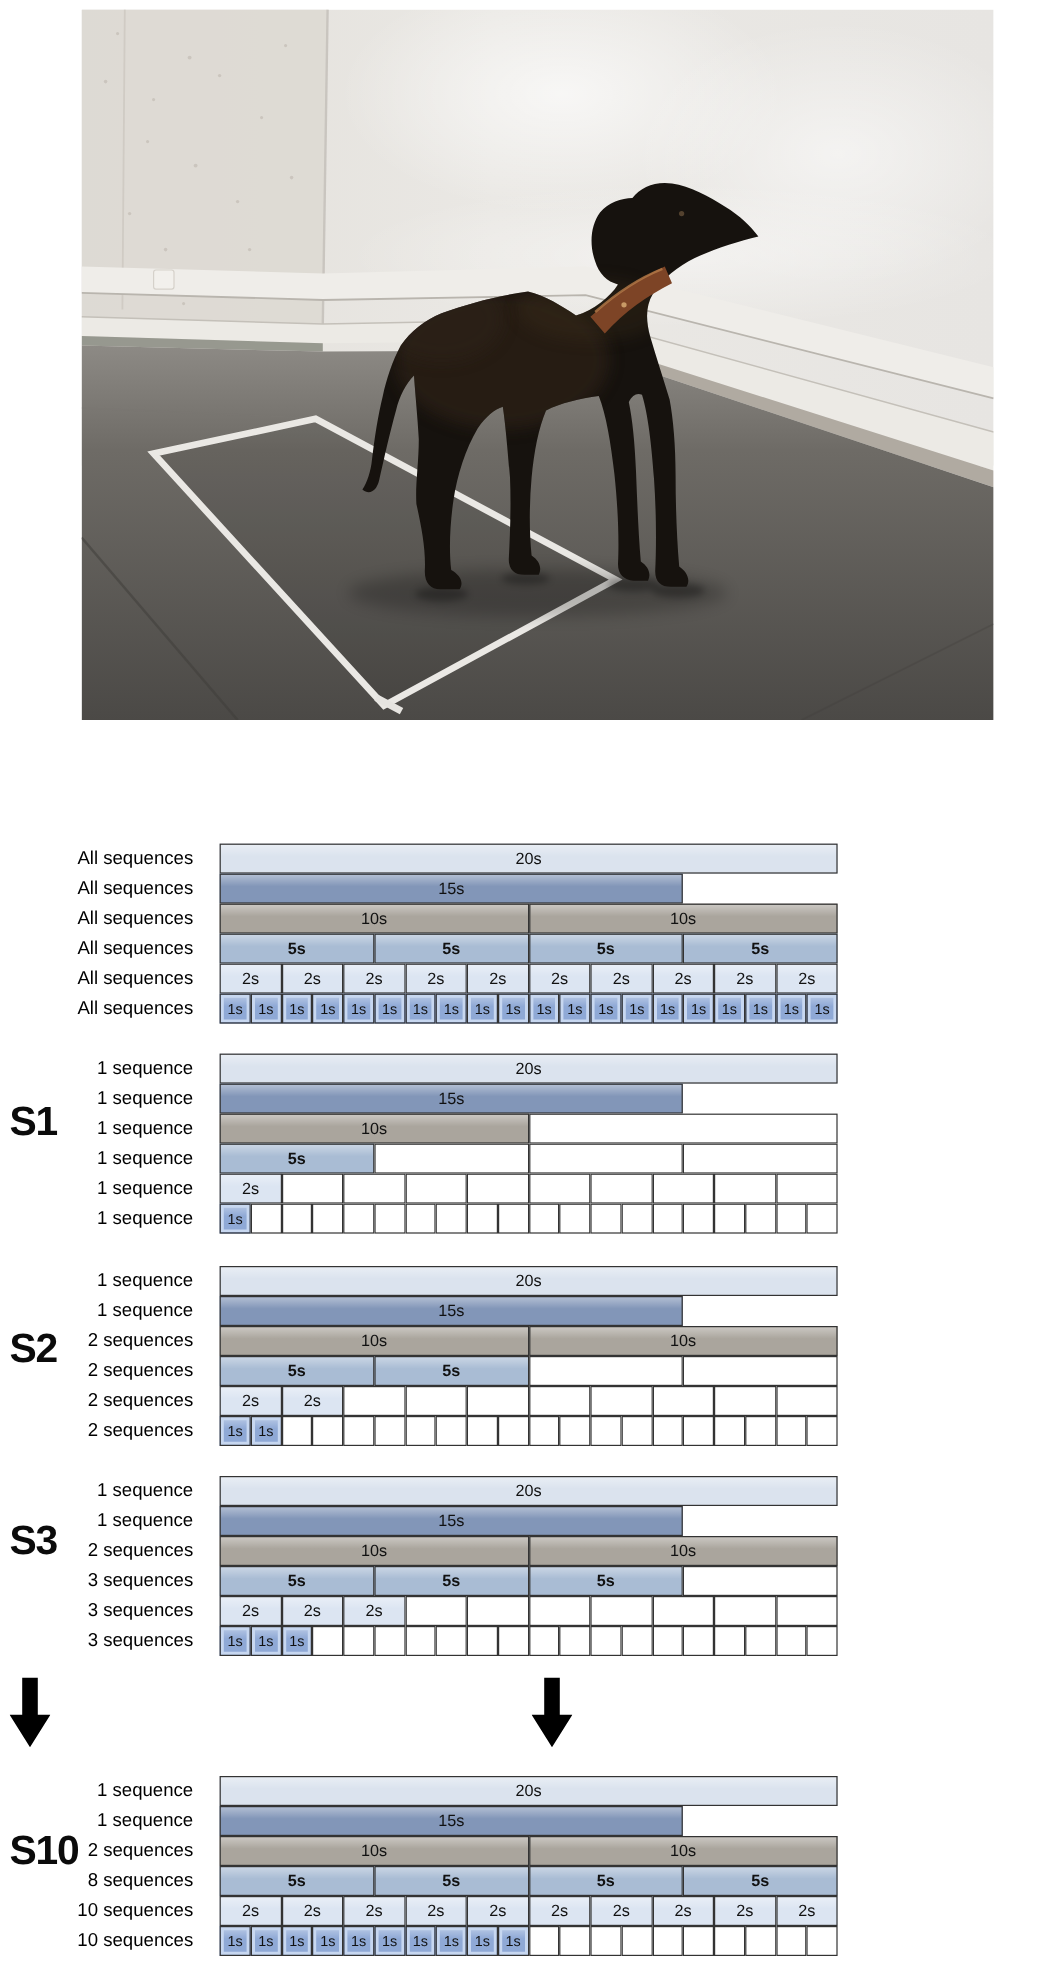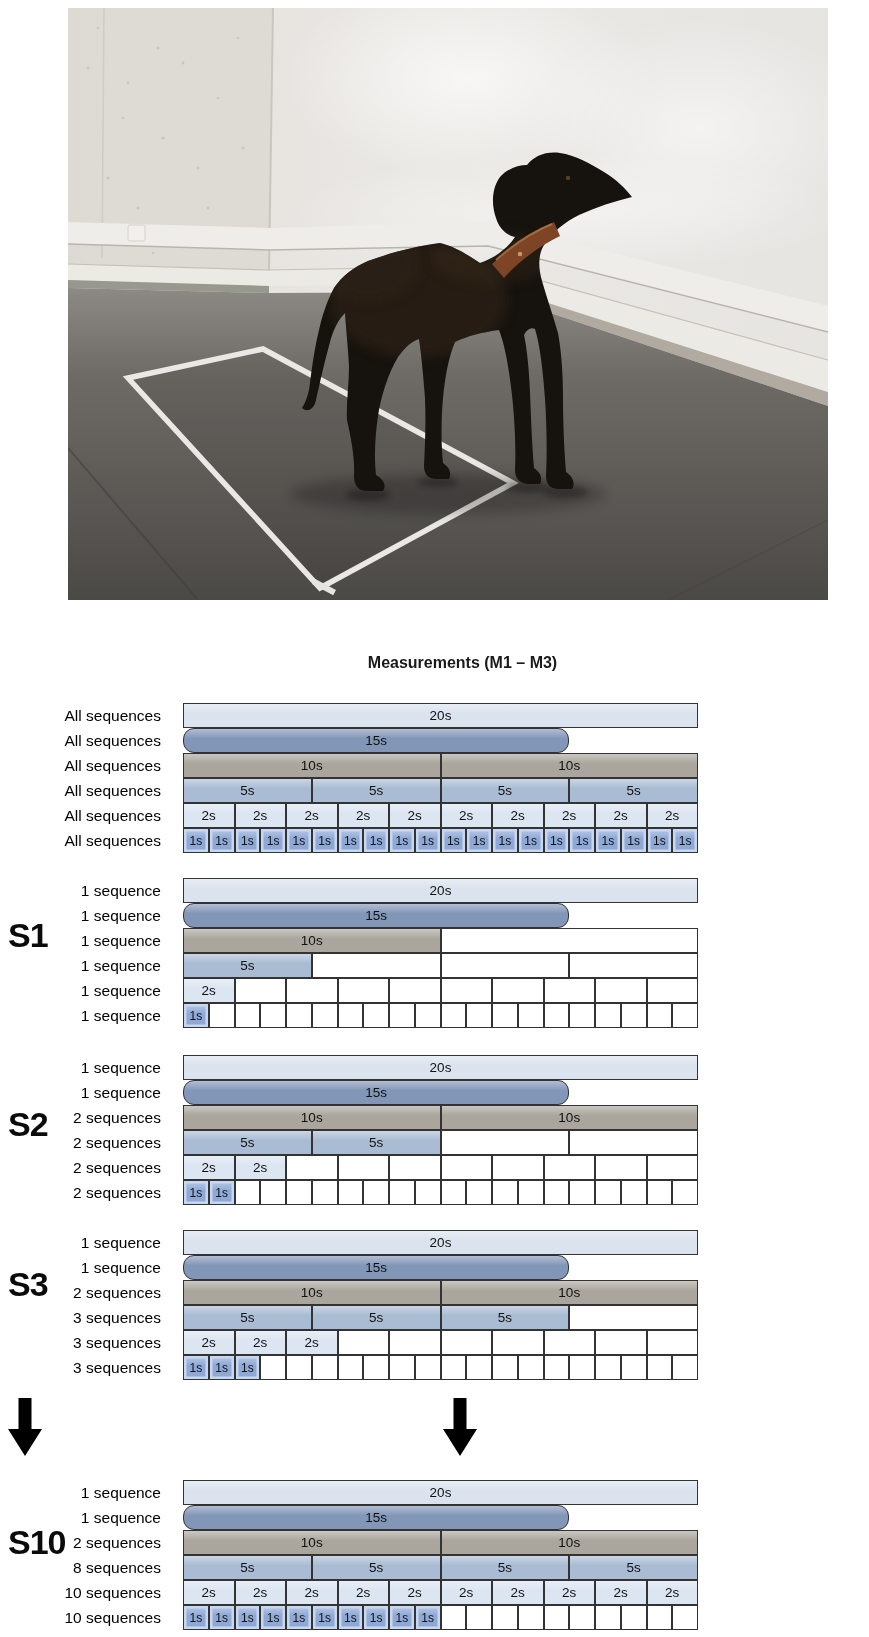--- a/index.html
+++ b/index.html
@@ -13,23 +13,23 @@
   .row{display:flex;height:25px;}
   .rlabel{width:183px;padding-right:22px;box-sizing:border-box;text-align:right;
           font-size:15.5px;line-height:25px;white-space:nowrap;}
   .bar{display:flex;width:515px;}
   .cell{box-sizing:border-box;height:25px;border:1.4px solid #333333;
         display:flex;align-items:center;justify-content:center;
         font-size:13.5px;color:#111;line-height:1;overflow:hidden;}
   .cell.filled{background-image:linear-gradient(rgba(255,255,255,.38),rgba(255,255,255,0) 42%);}
   .cell.empty{background-color:#ffffff;}
   .u20{background-color:#dbe3ee;}
-  .u15{background-color:#8296b8;border-radius:11px;}
+  .u15{background-color:#8296b8;}
   .u10{background-color:#aaa59d;}
-  .u5{background-color:#a9bcd4;}
+  .u5{background-color:#a9bcd4;font-weight:bold;}
   .u2{background-color:#dce5f2;}
   .u1{background-color:#8fa9d6;box-shadow:inset 0 0 0 2.5px #c7d7f0;font-size:12px;}
   .arrow{position:absolute;width:34px;height:58px;}
 </style>
 </head>
 <body>
 
 <div class="page">
 
   <div class="photo" role="img" aria-label="Black Labrador retriever with a brown collar standing on a dark grey floor inside a rectangle marked with white tape, in a room with white walls and skirting boards">
@@ -138,21 +138,20 @@
         <ellipse cx="300" cy="258" rx="52" ry="36" fill="#31251a" opacity="0.4" filter="url(#blur6)"></ellipse>
         <ellipse cx="425" cy="250" rx="62" ry="26" fill="#40301f" opacity="0.3" filter="url(#blur6)"></ellipse>
       </g>
       <path d="M424,256 C444,238 464,224 486,214 L492,228 C472,238 452,252 436,270 Z" fill="#7d4426"></path>
       <path d="M428,252 C446,236 464,224 484,216" fill="none" stroke="#b57a48" stroke-width="2" opacity="0.8"></path>
       <circle cx="452" cy="246" r="2.2" fill="#c89a66"></circle>
       <circle cx="500" cy="170" r="2.2" fill="#5a4732" opacity="0.9"></circle>
     </svg>
   </div>
 
-  <div class="fig-title">Measurements (M1 – M3)</div>
 
   <div id="groups">
       <div class="group" style="top: 703px;">
         <div class="row">
           <div class="rlabel">All sequences</div>
           <div class="bar">
             <div class="cell filled u20" style="width: 515px;">20s</div>
           </div>
         </div>
         <div class="row">

